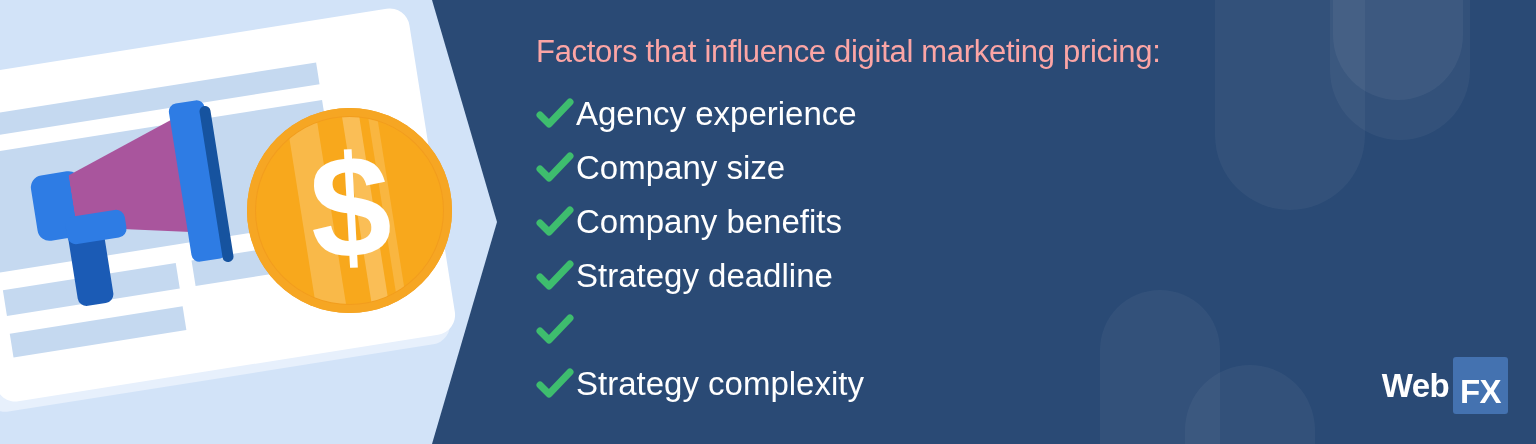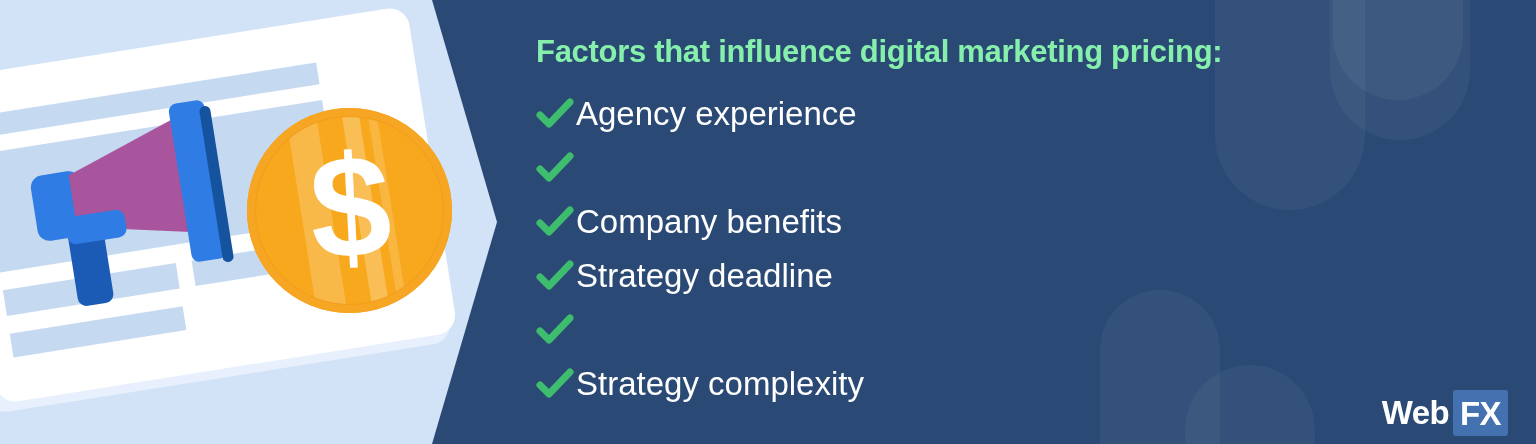--- a/index.html
+++ b/index.html
@@ -164,23 +164,23 @@
   }
 
   
   .content {
     position: absolute;
     left: 536px;
     top: 34px;
     width: 820px;
   }
   .headline {
-    color: #86efac;
+    color: #fca5a5;
     font-size: 31px;
-    font-weight: bold;
+    font-weight: normal;
     letter-spacing: -0.3px;
     margin: 0 0 6px 0;
     white-space: nowrap;
   }
   .factor-list {
     list-style: none;
     margin: 0;
     padding: 0;
   }
   .factor-item {
@@ -199,38 +199,38 @@
     color: #FFFFFF;
     font-size: 33px;
     line-height: 1;
     white-space: nowrap;
   }
 
   
   .logo {
     position: absolute;
     right: 28px;
-    bottom: 8px;
+    bottom: 30px;
     display: flex;
     align-items: center;
   }
   .logo-web {
     color: #FFFFFF;
     font-size: 33px;
     font-weight: bold;
     letter-spacing: -0.6px;
   }
   .logo-fx {
     margin-left: 4px;
     background: #4472B0;
     color: #FFFFFF;
     font-size: 33px;
     font-weight: bold;
     letter-spacing: -0.6px;
-    padding: 5px 7px 3px 7px;
+    padding: 16px 7px 3px 7px;
     border-radius: 3px;
   }
 </style>
 </head>
 <body>
 
 <div class="banner">
 
   <div class="bg-dark"></div>
 
@@ -282,20 +282,21 @@
       <li class="factor-item">
         <svg class="check-icon" viewBox="0 0 38 32">
             <path d="M4 17 L13 26 L34 4" fill="none" stroke="#3EBD6E" stroke-width="7" stroke-linecap="round" stroke-linejoin="round"></path>
           </svg>
         <span class="factor-label">Agency experience</span>
       </li>
       <li class="factor-item">
         <svg class="check-icon" viewBox="0 0 38 32">
             <path d="M4 17 L13 26 L34 4" fill="none" stroke="#3EBD6E" stroke-width="7" stroke-linecap="round" stroke-linejoin="round"></path>
           </svg>
+        <span class="factor-label">Company size</span>
       </li>
       <li class="factor-item">
         <svg class="check-icon" viewBox="0 0 38 32">
             <path d="M4 17 L13 26 L34 4" fill="none" stroke="#3EBD6E" stroke-width="7" stroke-linecap="round" stroke-linejoin="round"></path>
           </svg>
         <span class="factor-label">Company benefits</span>
       </li>
       <li class="factor-item">
         <svg class="check-icon" viewBox="0 0 38 32">
             <path d="M4 17 L13 26 L34 4" fill="none" stroke="#3EBD6E" stroke-width="7" stroke-linecap="round" stroke-linejoin="round"></path>

